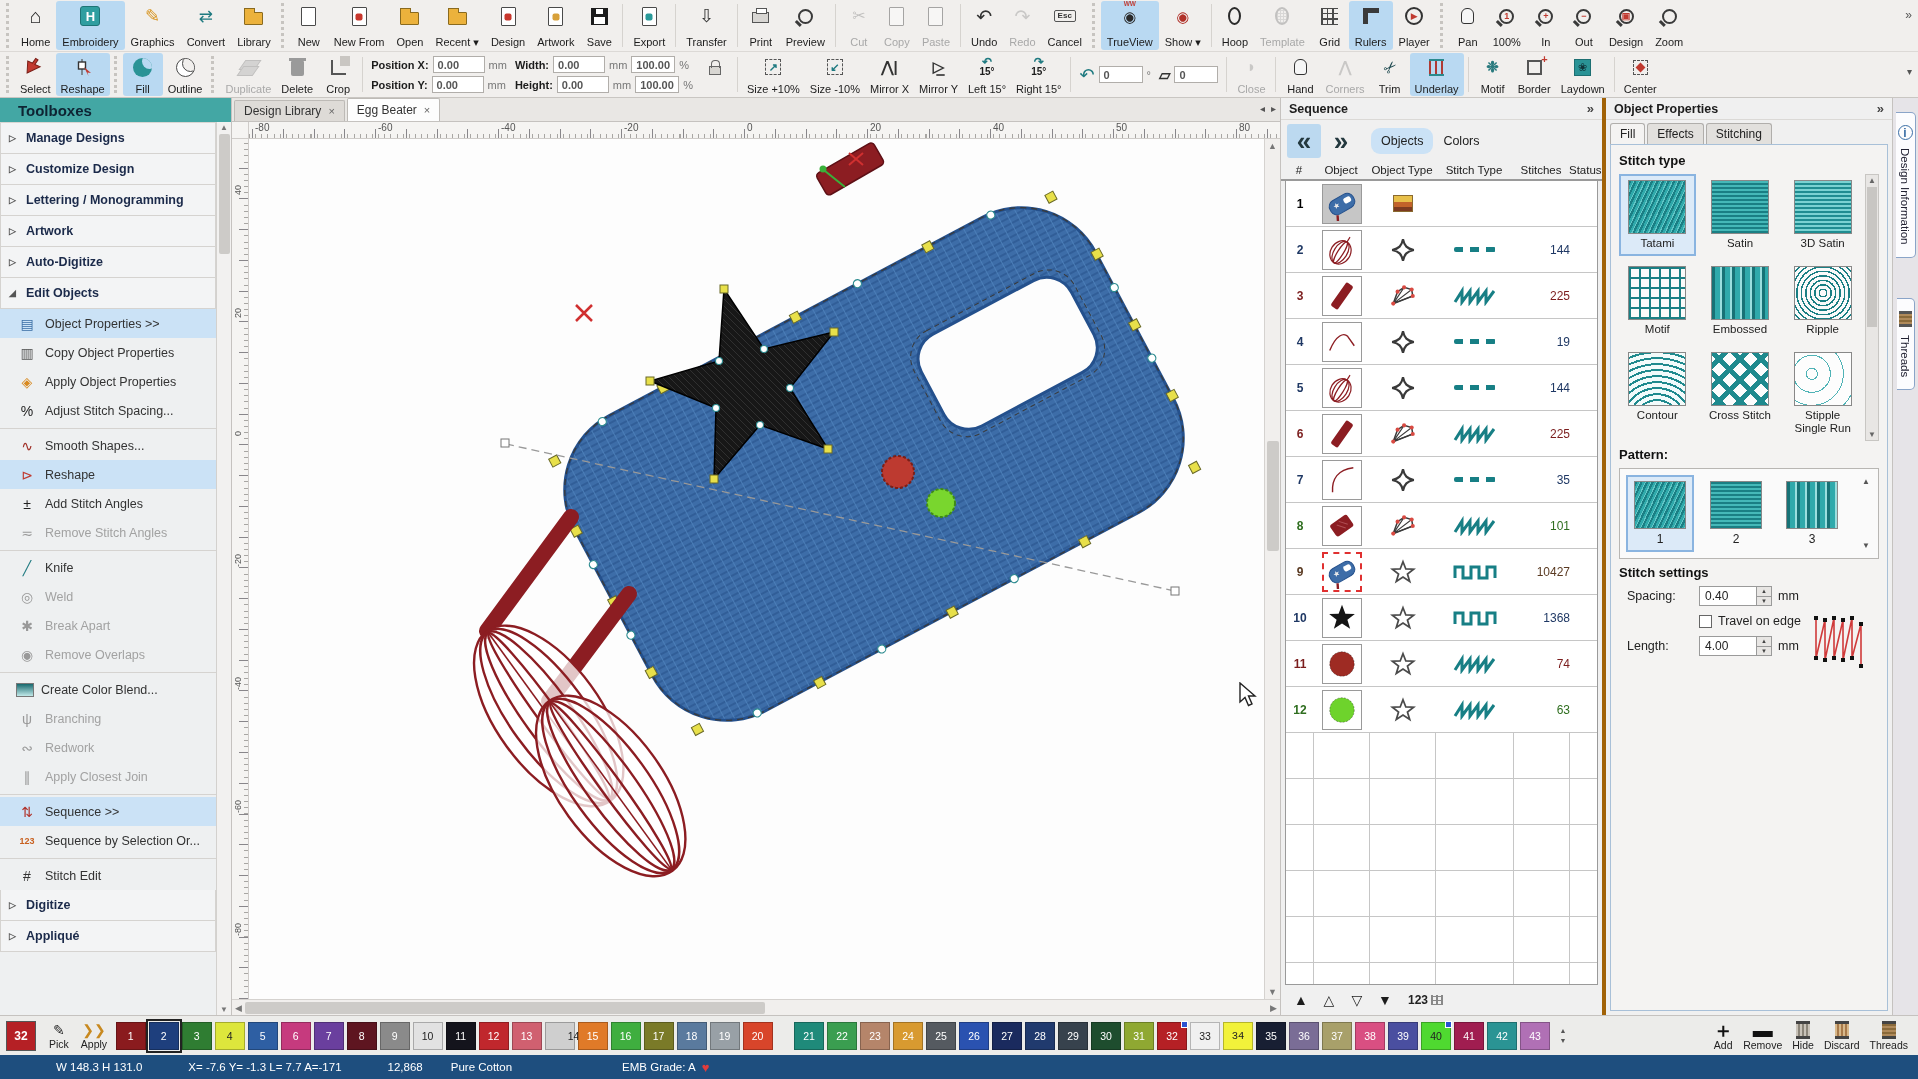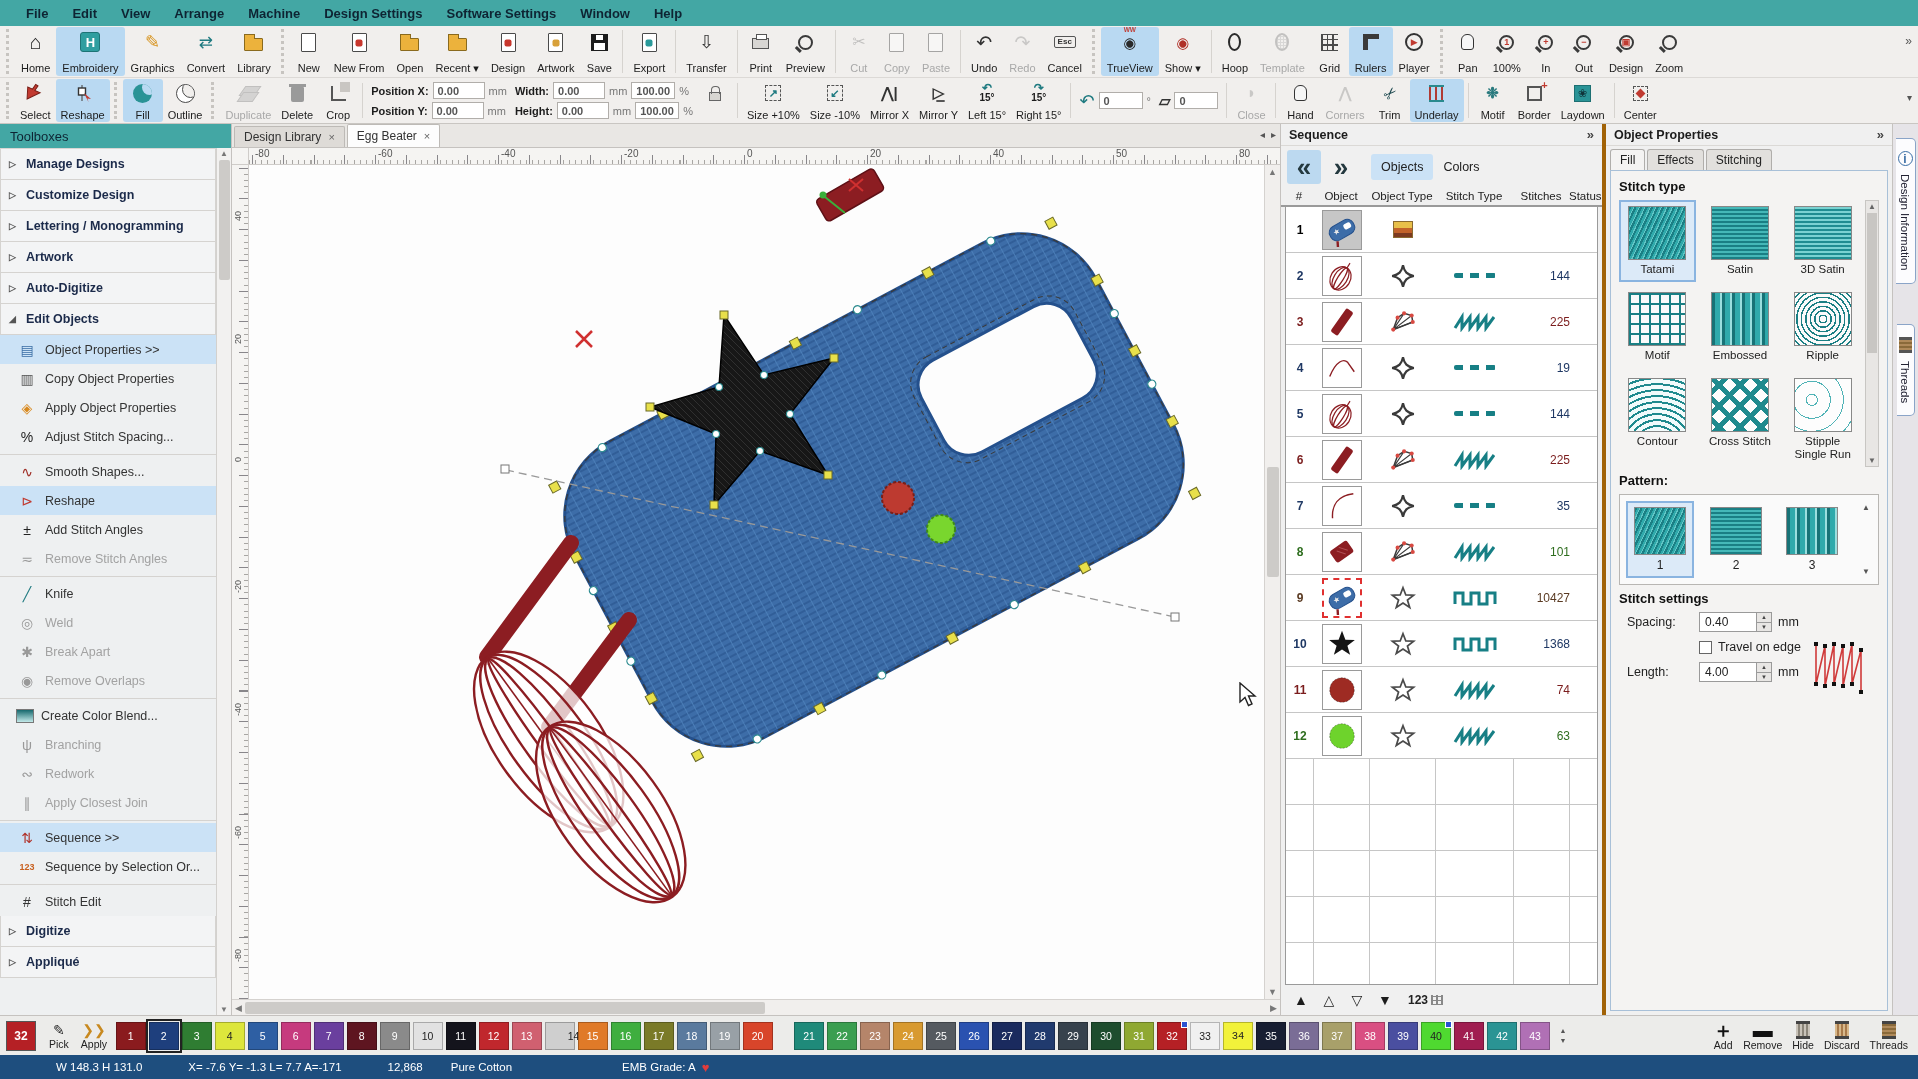--- a/index.html
+++ b/index.html
@@ -88,21 +88,21 @@
 .trimi{font-size:16px;color:#1f4a50;transform:rotate(-45deg)}
 .motifi{font-size:15px;color:#2a7a7e;font-weight:700}
 .collapse-tr{position:absolute;right:6px;top:8px;color:#555;font-size:12px}
 .collapse-tr2{position:absolute;right:6px;top:14px;color:#555;font-size:10px}
 
 
 .main{flex:1;display:flex;min-height:0}
 
 
 .sidebar{width:232px;background:#eef0f1;border-right:1px solid #c5c2bf;display:flex;flex-direction:column}
-.sb-title{background:#43a7a4;color:#0e2433;font-weight:400;font-size:13px;height:24px;display:flex;align-items:center;padding-left:10px;flex:0 0 auto}
+.sb-title{background:#43a7a4;color:#0e2433;font-weight:700;font-size:15px;height:24px;display:flex;align-items:center;padding-left:18px;flex:0 0 auto}
 .sb-body{flex:1;display:flex;min-height:0}
 .sb-list{flex:1;overflow:hidden;border-top:1px solid #d8d6d3}
 .sb-item{display:flex;align-items:center;gap:7px;font-size:12.5px;color:#333;cursor:default}
 .sb-item.section{height:31px;border:1px solid #d5d3d0;border-top:none;background:#f3f4f5;font-weight:700;color:#1b2a4a;padding-left:8px}
 .sb-item.tool{height:29px;padding-left:16px}
 .sb-item.tool.active{background:#cbe2f6}
 .sb-item.tool.disabled{color:#a2a2a2}
 .sb-item.divider{height:4px;border-bottom:1px solid #d5d3d0;margin-bottom:2px}
 .sb-item .arrow{font-size:9px;color:#555;width:10px}
 .sb-ic{width:22px;height:20px;display:flex;align-items:center;justify-content:center;font-size:14px;flex:0 0 auto}
@@ -143,21 +143,21 @@
 
 
 .seq{width:322px;border-left:1px solid #c5c2bf;background:#f0f0f0;display:flex;flex-direction:column;min-height:0}
 .panel-head{height:22px;display:flex;align-items:center;justify-content:space-between;padding:0 8px;font-weight:700;font-size:12.5px;color:#1c1c1c;border-bottom:1px solid #dbd9d6;flex:0 0 auto}
 .panel-head .pcol{font-weight:700;color:#444;font-size:13px}
 .seq-toolbar{height:42px;display:flex;align-items:center;padding:0 6px;gap:3px;flex:0 0 auto}
 .seq-nav{width:34px;height:34px;display:flex;align-items:center;justify-content:center;font-size:26px;font-weight:700;color:#24393f;border-radius:3px}
 .seq-nav.active{background:#bcd9f0}
 .seq-tabs{display:flex;margin-left:10px}
 .seq-tab{padding:6px 10px;font-size:12.5px;color:#222}
-.seq-tab.active{background:#cbe2f6;border-radius:3px}
+.seq-tab.active{background:#cbe2f6;border-radius:9px}
 .seq-head{display:grid;grid-template-columns:28px 56px 66px 78px 56px 1fr;font-size:11.5px;color:#222;padding:2px 4px 3px;border-bottom:2px solid #9a9a9a;flex:0 0 auto}
 .seq-head span{text-align:center}
 .seq-table{flex:1;margin:0 4px;background:#fff;border:1px solid #9a9a9a;border-top:none;display:flex;flex-direction:column;overflow:hidden}
 .seq-row{display:grid;grid-template-columns:28px 56px 66px 78px 56px 1fr;height:46px;align-items:center;border-bottom:1px solid #c6c6c6;background:#fff}
 .c-num{text-align:center;font-size:12px;font-weight:700}
 .c-th{display:flex;justify-content:center}
 .thb{width:40px;height:40px;border:1px solid #9a9a9a;background:#fff;display:flex;align-items:center;justify-content:center}
 .thb.selgray{background:#c6c6c6}
 .thb.selred{border:2.5px dashed #e03030}
 .th{width:34px;height:34px}
@@ -322,40 +322,20 @@
         <path d="M18 4 L21.6 13.4 L31.6 13.7 L23.7 19.8 L26.6 29.5 L18 23.8 L9.4 29.5 L12.3 19.8 L4.4 13.7 L14.4 13.4 Z" fill="#141414"></path>
       </symbol>
     <symbol id="t-circle" viewBox="0 0 36 36">
         <circle cx="18" cy="18" r="13" fill="currentColor" stroke="rgba(0,0,0,.35)" stroke-dasharray="2 1.5"></circle>
       </symbol>
   </defs>
 </svg>
 
 <div class="app">
 
-  <div class="menubar">
-
-      <span class="menu-item">File</span>
-
-      <span class="menu-item">Edit</span>
-
-      <span class="menu-item">View</span>
-
-      <span class="menu-item">Arrange</span>
-
-      <span class="menu-item">Machine</span>
-
-      <span class="menu-item">Design Settings</span>
-
-      <span class="menu-item">Software Settings</span>
-
-      <span class="menu-item">Window</span>
-
-      <span class="menu-item">Help</span>
-    </div>
 
   <div class="toolbar1">
     <div style="display:flex">
 
         <div class="tb-btn grip">
           
           
         </div>
 
         <div class="tb-btn">

